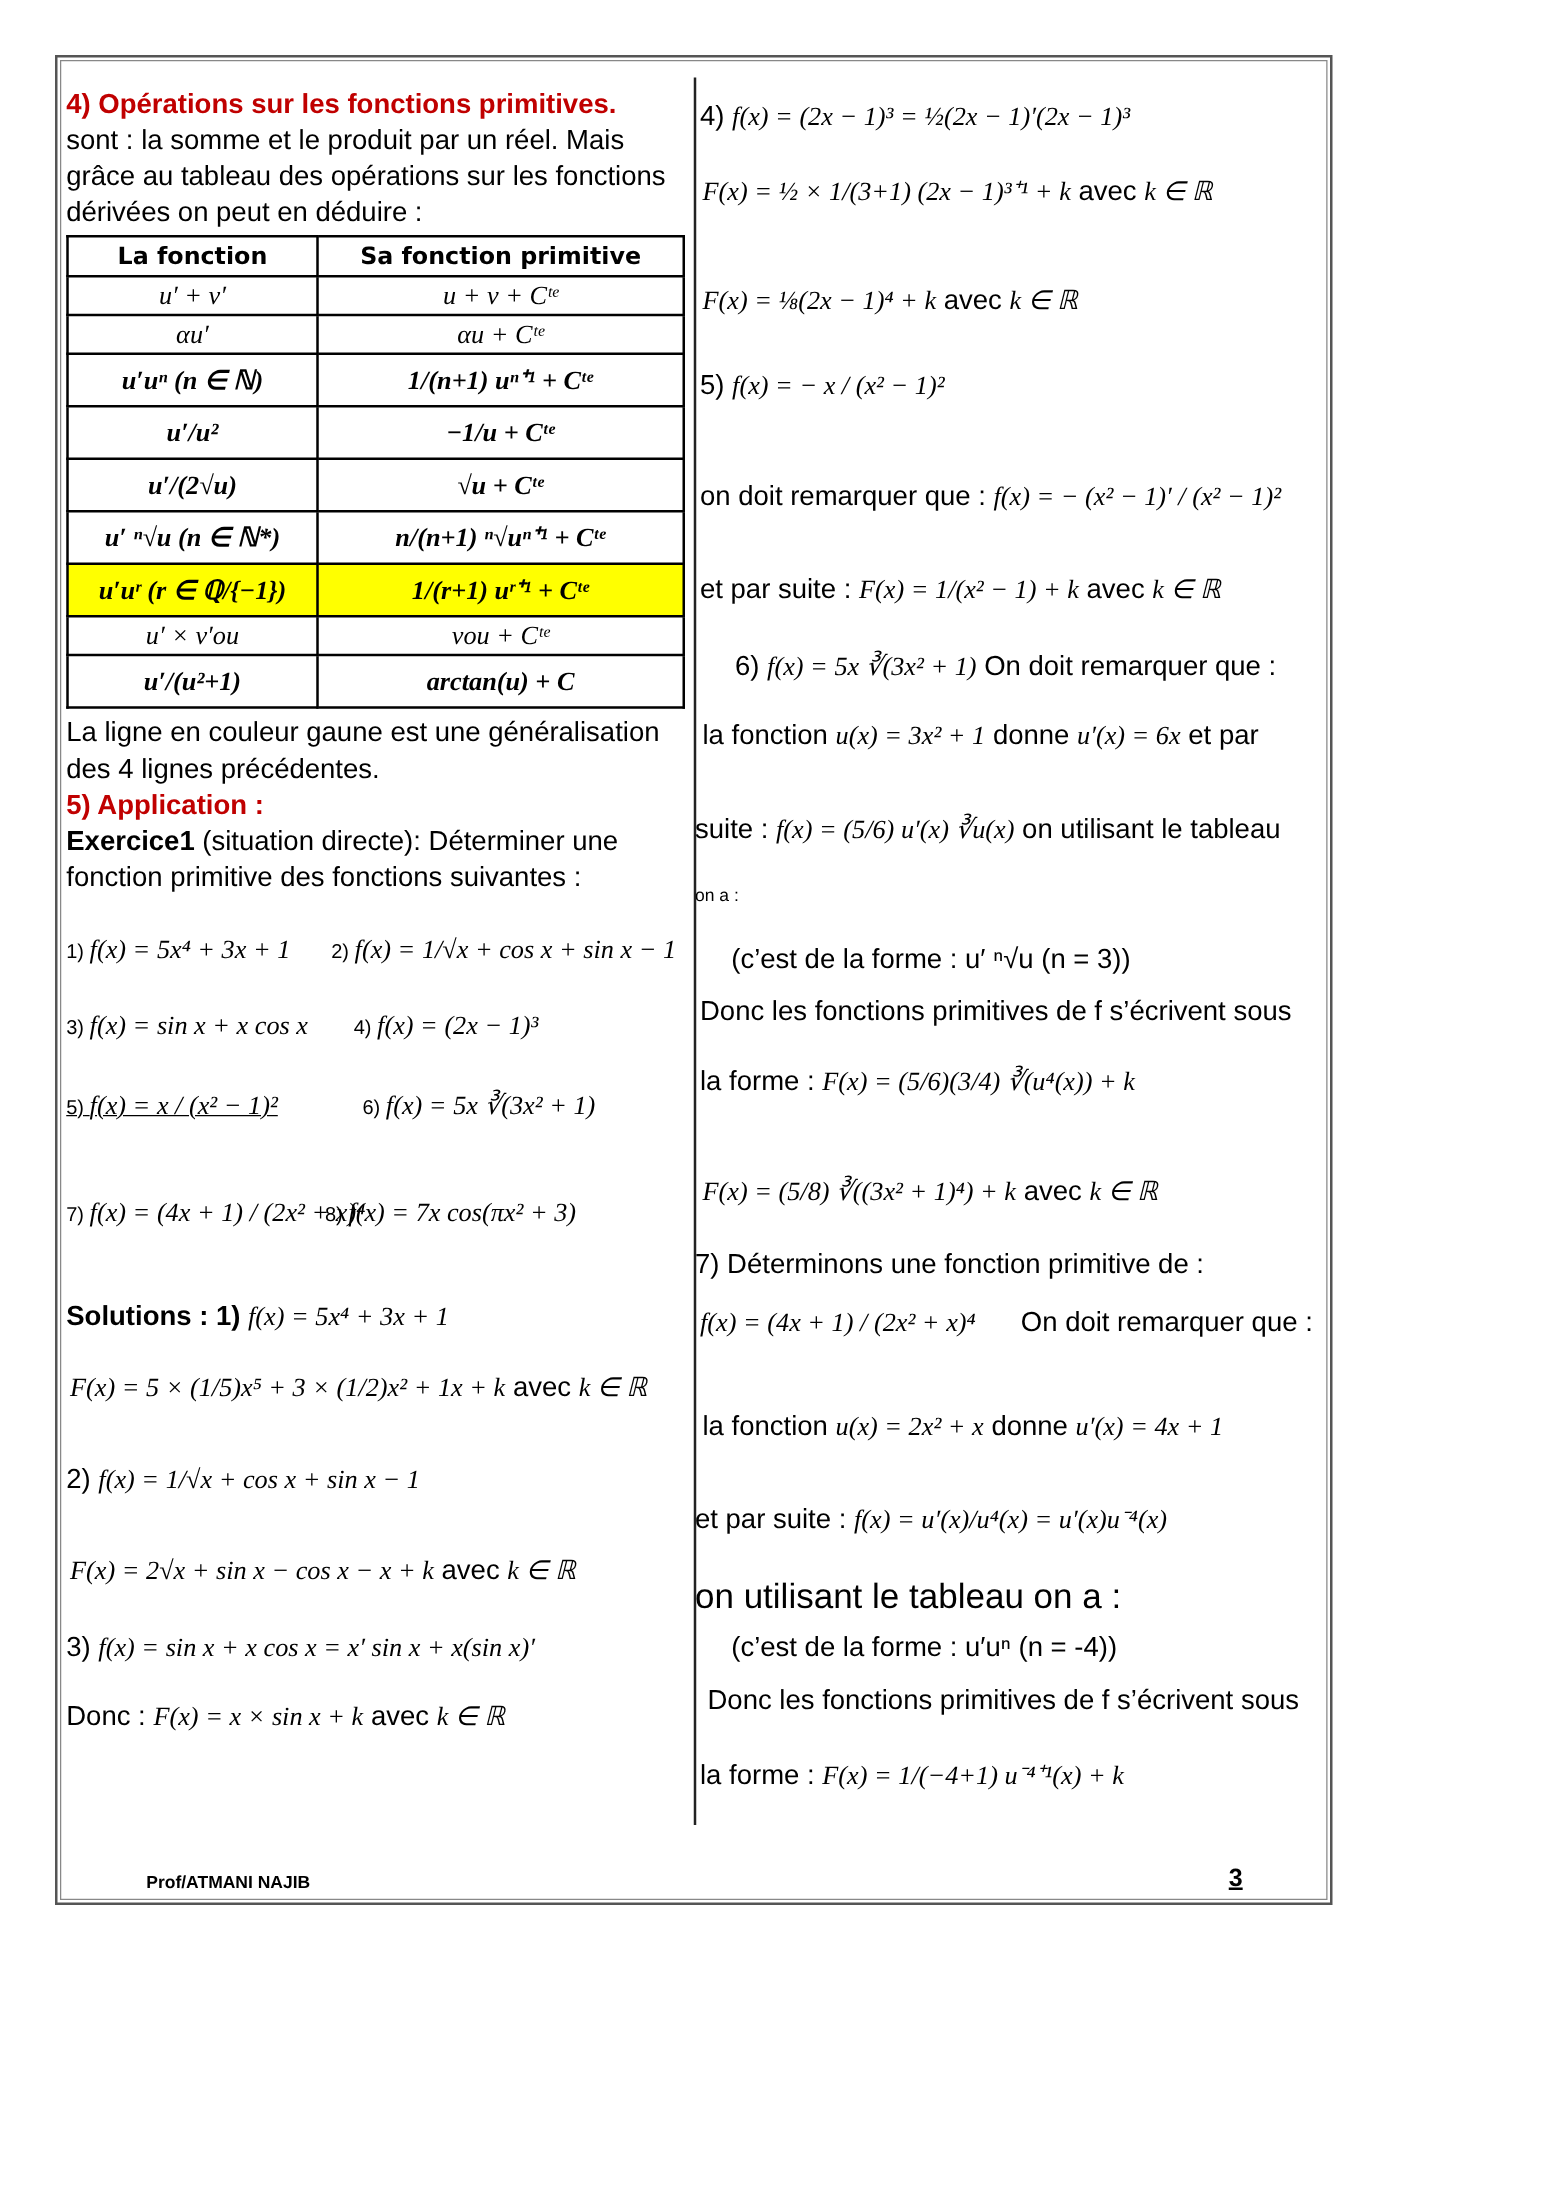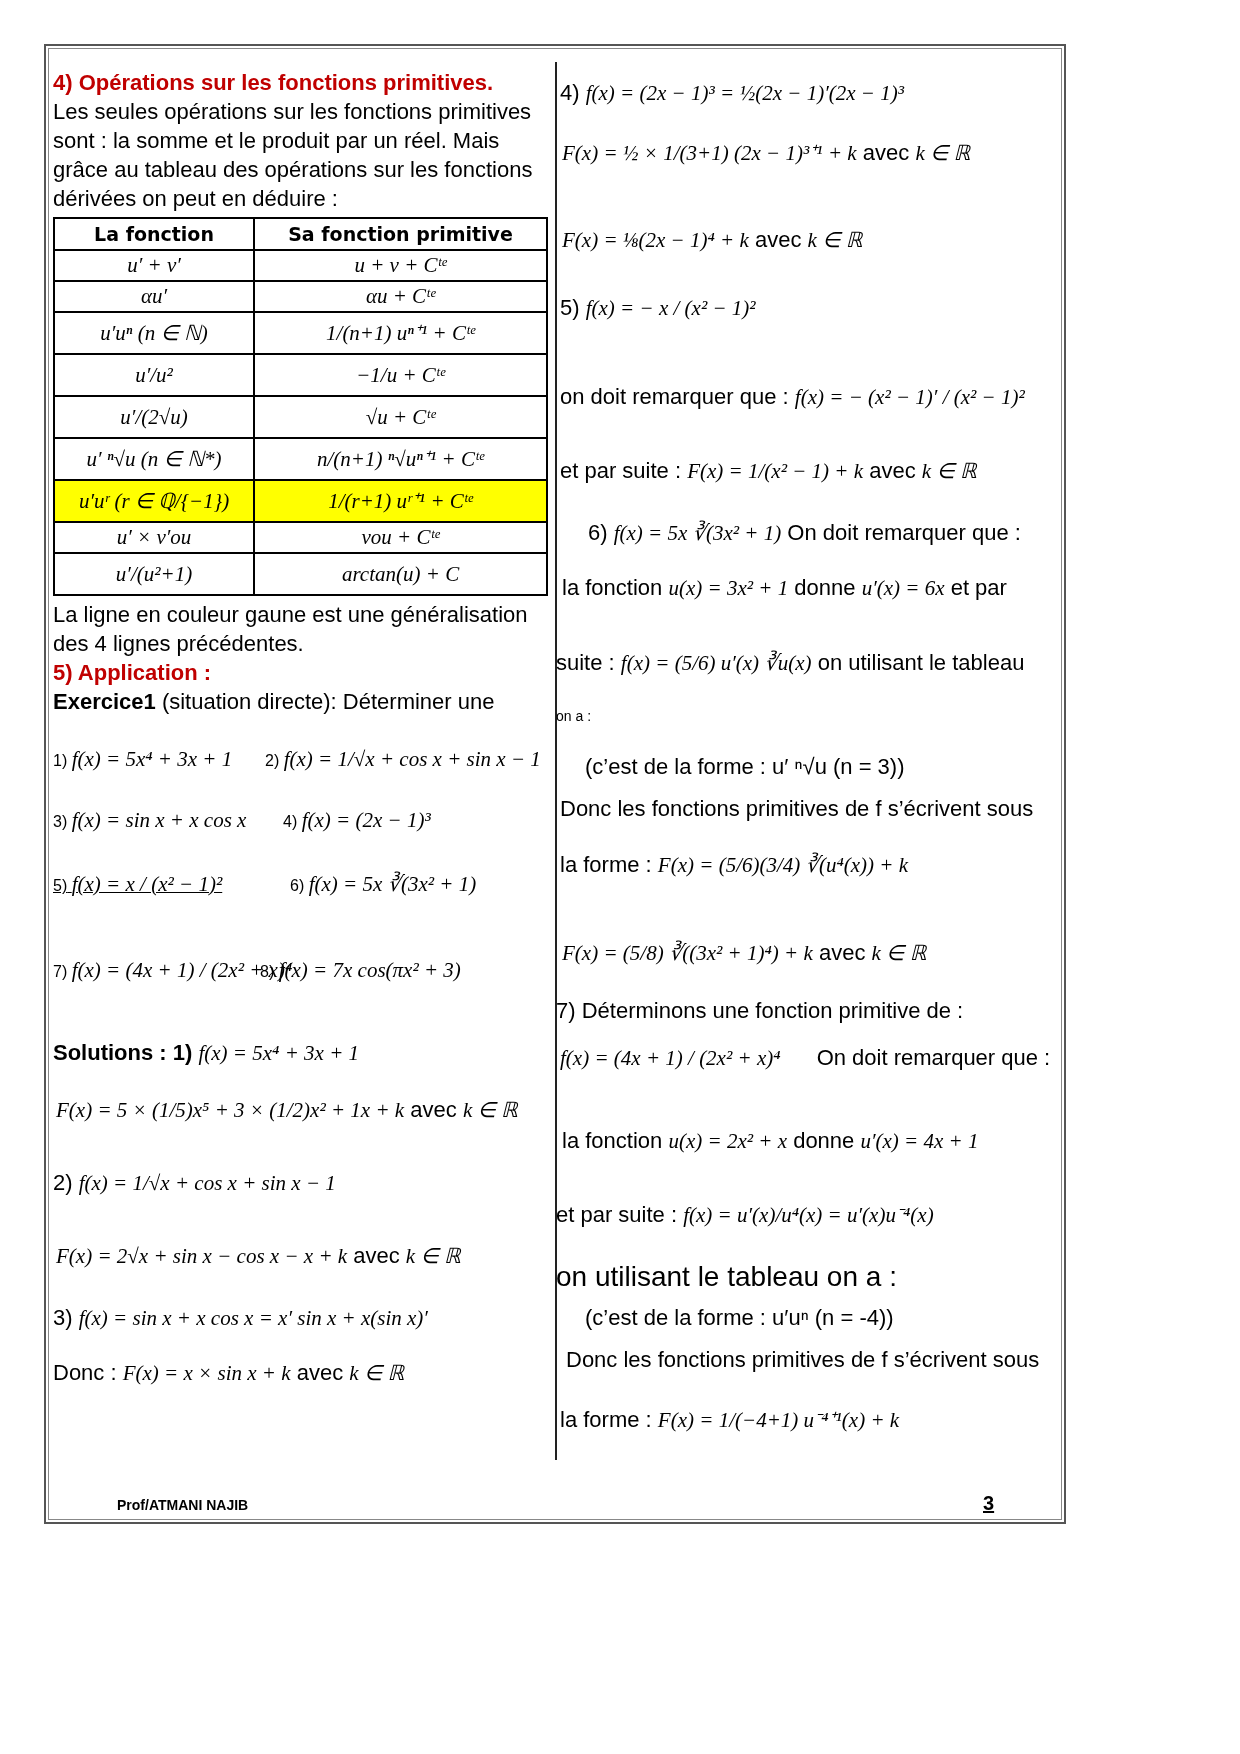--- a/index.html
+++ b/index.html
@@ -12,35 +12,34 @@
   .col.left { left: 53px; top: 68px; width: 495px; }
   .heading-red { color: #c00000; font-weight: bold; }
   .bold { font-weight: bold; }
   .math { font-family: "Liberation Serif", serif; font-style: italic; font-size: 21px; }
   .line { display: block; white-space: nowrap; }
   .abs { position: absolute; white-space: nowrap; }
   table.prim { border-collapse: collapse; width: 495px; margin-top: 4px; font-family: "Liberation Serif", serif; }
   table.prim th, table.prim td { border: 2px solid #000; text-align: center; height: 30px; padding: 0 4px; }
   table.prim th { font-family: "DejaVu Sans", sans-serif; font-size: 19px; font-weight: bold; height: 32px; }
   table.prim td { font-style: italic; font-size: 21px; }
-  table.prim tr.tall td { height: 42px; }
+  table.prim tr.tall td { height: 42px; font-weight: bold; }
   table.prim tr.highlight td { background: #ffff00; }
   .footer-author { position: absolute; left: 117px; top: 1497px; font-size: 14px; font-weight: bold; }
   .footer-page { position: absolute; left: 983px; top: 1492px; font-size: 20px; font-weight: bold; text-decoration: underline; }
 </style>
 </head>
 <body>
 
 <div class="frame-outer"></div>
 <div class="frame-inner"></div>
 <div class="col-divider"></div>
 
 <div class="col left">
   <span class="line heading-red">4) Opérations sur les fonctions primitives.</span>
-  <span class="line">Les seules opérations sur les fonctions primitives</span>
   <span class="line">sont : la somme et le produit par un réel. Mais</span>
   <span class="line">grâce au tableau des opérations sur les fonctions</span>
   <span class="line">dérivées on peut en déduire :</span>
 
   <table class="prim">
     <tbody>
         <tr>
       <th>La fonction</th>
       <th>Sa fonction primitive</th>
     </tr>
@@ -80,20 +79,21 @@
       <td>u′/(u²+1)</td>
       <td>arctan(u) + C</td>
     </tr>
   </tbody>
     </table>
 
   <span class="line" style="margin-top:4px">La ligne en couleur gaune est une généralisation</span>
   <span class="line">des 4 lignes précédentes.</span>
   <span class="line heading-red">5) Application :</span>
   <span class="line"><span class="bold">Exercice1</span><span> (situation directe): Déterminer une</span></span>
+  <span class="line">fonction primitive des fonctions suivantes :</span>
 </div>
 
 <div class="abs" style="left:53px; top:747px;">
   <span>1)</span>
   <span class="math">f(x) = 5x⁴ + 3x + 1</span>
 </div>
 <div class="abs" style="left:265px; top:747px;">
   <span>2)</span>
   <span class="math">f(x) = 1/√x + cos x + sin x − 1</span>
 </div>

